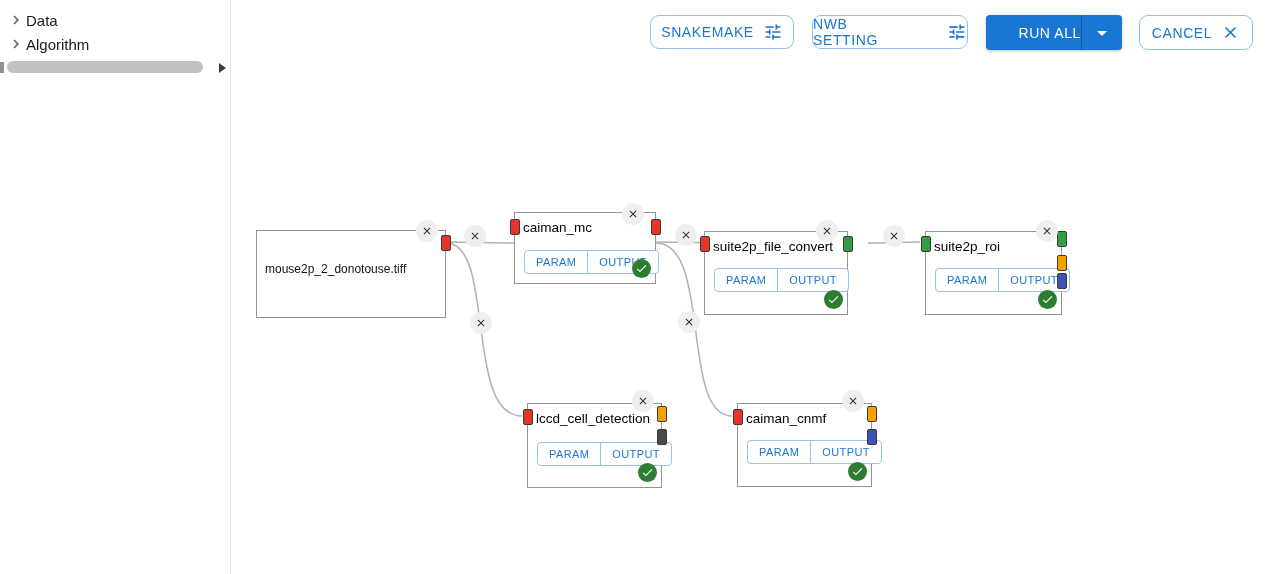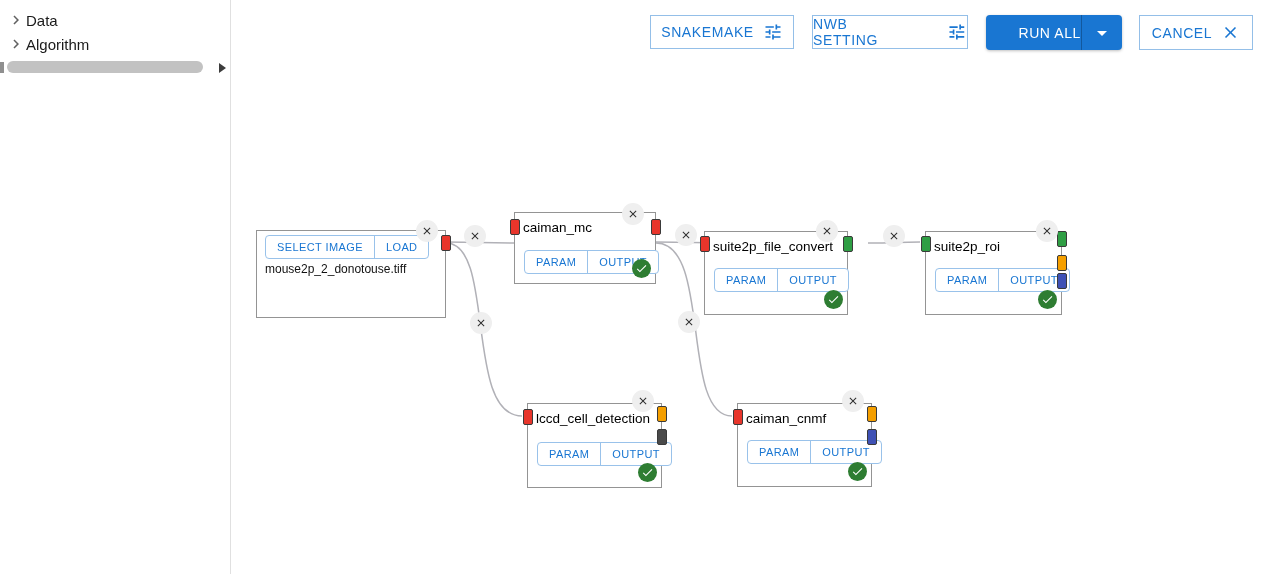--- a/index.html
+++ b/index.html
@@ -23,21 +23,21 @@
   .hscroll .nub { position:absolute; left:0; top:2px; width:4px; height:11px; background:#8f8f8f; }
   .hscroll .thumb { position:absolute; left:7px; top:1px; width:196px; height:12px;
                     background:#c2c2c2; border-radius:6px; cursor:pointer; }
   .hscroll .arrow-right { position:absolute; right:4px; top:3px; width:0; height:0;
       border-top:5px solid transparent; border-bottom:5px solid transparent;
       border-left:7px solid #3c3c3c; cursor:pointer; }
 
   
   .btn-outlined { position:absolute; height:34px; display:flex; align-items:center;
       justify-content:center; gap:9px; background:#fff;
-      border:1px solid #94bfe8; border-radius:0; color:#1976d2;
+      border:1px solid #94bfe8; border-radius:9px; color:#1976d2;
       font-size:14px; font-weight:500; letter-spacing:0.6px; cursor:pointer; }
   .btn-outlined svg { width:20px; height:20px; fill:#1976d2; }
   #btn-snakemake { left:650; top:15px; left:650px; width:144px; }
   #btn-nwb { left:812px; top:15px; width:156px;gap:32px; }
   .split-btn { position:absolute; left:986px; top:15px; width:136px; height:35px;
       background:#1976d2; border-radius:4px; display:flex; color:#fff;
       box-shadow:0 1px 3px rgba(0,0,0,0.25); }
   .split-main { width:96px; display:flex; align-items:center; justify-content:flex-end;
       font-size:14px; font-weight:500; letter-spacing:0.6px; cursor:pointer;
       border-right:1px solid rgba(0,0,0,0.25); }
@@ -163,24 +163,20 @@
   </div>
 </div>
 <div id="btn-cancel" class="btn-outlined">
   <span>CANCEL</span>
   <svg viewBox="0 0 24 24">
       <path d="M19 6.41 17.59 5 12 10.59 6.41 5 5 6.41 10.59 12 5 17.59 6.41 19 12 13.41 17.59 19 19 17.59 13.41 12z"></path>
     </svg>
 </div>
 
 <div class="node" style="left:256px; top:230px; width:190px; height:88px;">
-  <div class="btn-group" style="left:8px; top:4px;">
-    <button class="gbtn first">SELECT IMAGE</button>
-    <button class="gbtn">LOAD</button>
-  </div>
   <div class="filename">mouse2p_2_donotouse.tiff</div>
   <div class="handle hright h-red" style="top:4px;"></div>
   <div class="close-chip" style="right:7px; top:-11px;">
     <svg viewBox="0 0 24 24">
         <path d="M19 6.41 17.59 5 12 10.59 6.41 5 5 6.41 10.59 12 5 17.59 6.41 19 12 13.41 17.59 19 19 17.59 13.41 12z"></path>
       </svg>
   </div>
 </div>
 
 <div class="node" style="left:514px; top:212px; width:142px; height:72px;text-decoration:underline;">

